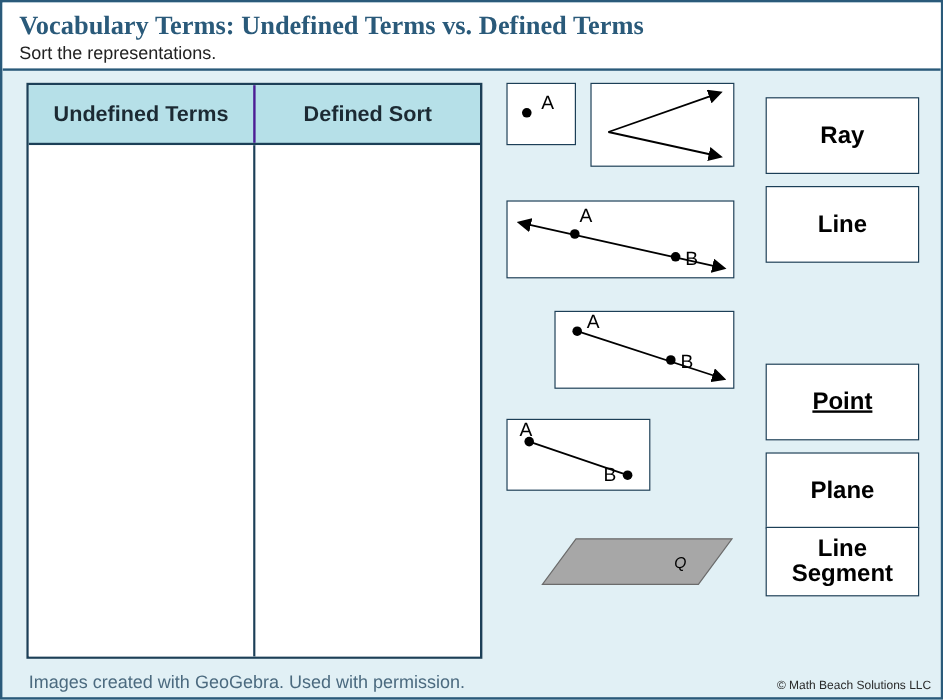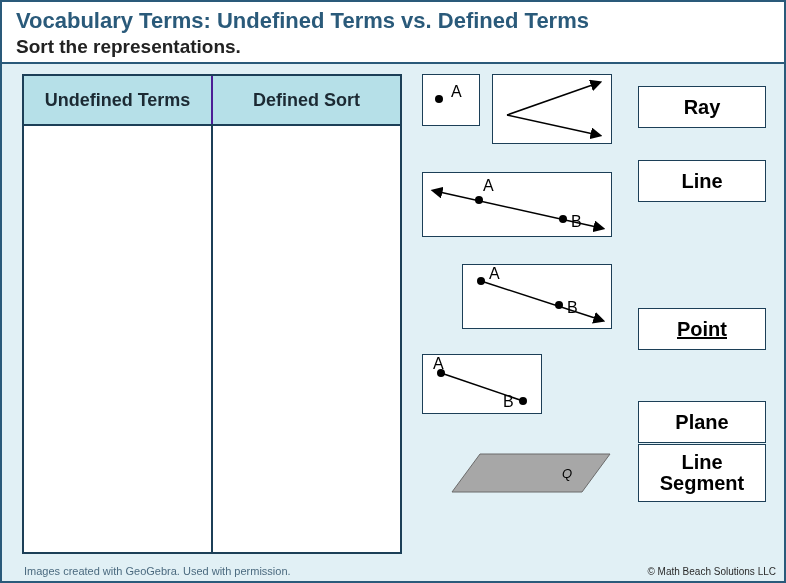--- a/index.html
+++ b/index.html
@@ -11,30 +11,29 @@
     border: 2px solid #2a5a7a;
     position: relative;
     overflow: hidden;
   }
   .header-area {
     padding: 6px 14px 4px 14px;
     background: #ffffff;
     border-bottom: 2px solid #2a5a7a;
   }
   .title {
-    font-family: Liberation Sans, sans-serif;
+    font-family: Liberation Serif, serif;
     font-size: 22px;
     font-weight: bold;
     color: #2a5a7a;
   }
   .subtitle {
-    font-size: 19px;
+    font-size: 15px;
     color: #222;
     margin-top: 2px;
-    font-weight: bold;
   }
   .content {
     position: relative;
     padding: 10px 12px 0 20px;
     height: calc(100% - 60px);
   }
 
   
   .sort-table {
     position: absolute;
@@ -89,38 +88,38 @@
     font-weight: normal;
     color: #000;
   }
   .pt { position: absolute; width: 8px; height: 8px; background: #000; border-radius: 50%; }
 
   
   .term-card {
     position: absolute;
     right: 18px;
     width: 128px;
-    height: 42px;
+    height: 64px;
     background: #ffffff;
     border: 1.5px solid #1c3f57;
     display: flex;
     align-items: center;
     justify-content: center;
     font-size: 20px;
     font-weight: bold;
     cursor: grab;
     text-align: center;
   }
   .term-card.tall { height: 58px; line-height: 1.05; text-align:center; }
 
   .credits {
     position: absolute;
     left: 22px;
     bottom: 4px;
-    font-size: 11px;
+    font-size: 15px;
     color: #4b6a7f;
   }
   .copyright {
     position: absolute;
     right: 8px;
     bottom: 4px;
     font-size: 10px;
     color: #2a2a2a;
   }
 </style>
@@ -208,20 +207,20 @@
   <div class="diagram-card" style="top:380px; left:420px; width:190px; height:58px; border:none; background:transparent;">
     <svg width="190" height="58">
       <polygon points="30,48 160,48 188,10 58,10" fill="#a7a7a7" stroke="#6b6b6b" stroke-width="1"></polygon>
     </svg>
     <span class="lbl" style="top:22px; right:40px; font-style:italic; font-size:13px;">Q</span>
   </div>
 
   <div class="term-card" style="top:22px;">Ray</div>
   <div class="term-card" style="top:96px;">Line</div>
   <div class="term-card" style="top:244px;text-decoration:underline;">Point</div>
-  <div class="term-card" style="top:318px;margin-top:19px;">Plane</div>
+  <div class="term-card" style="top:318px;">Plane</div>
   <div class="term-card tall" style="top:380px; white-space:pre-line;">Line
 Segment</div>
 
 </div>
 
 <div class="credits">Images created with GeoGebra. Used with permission.</div>
 <div class="copyright">© Math Beach Solutions LLC</div>
 
 </body></html>

